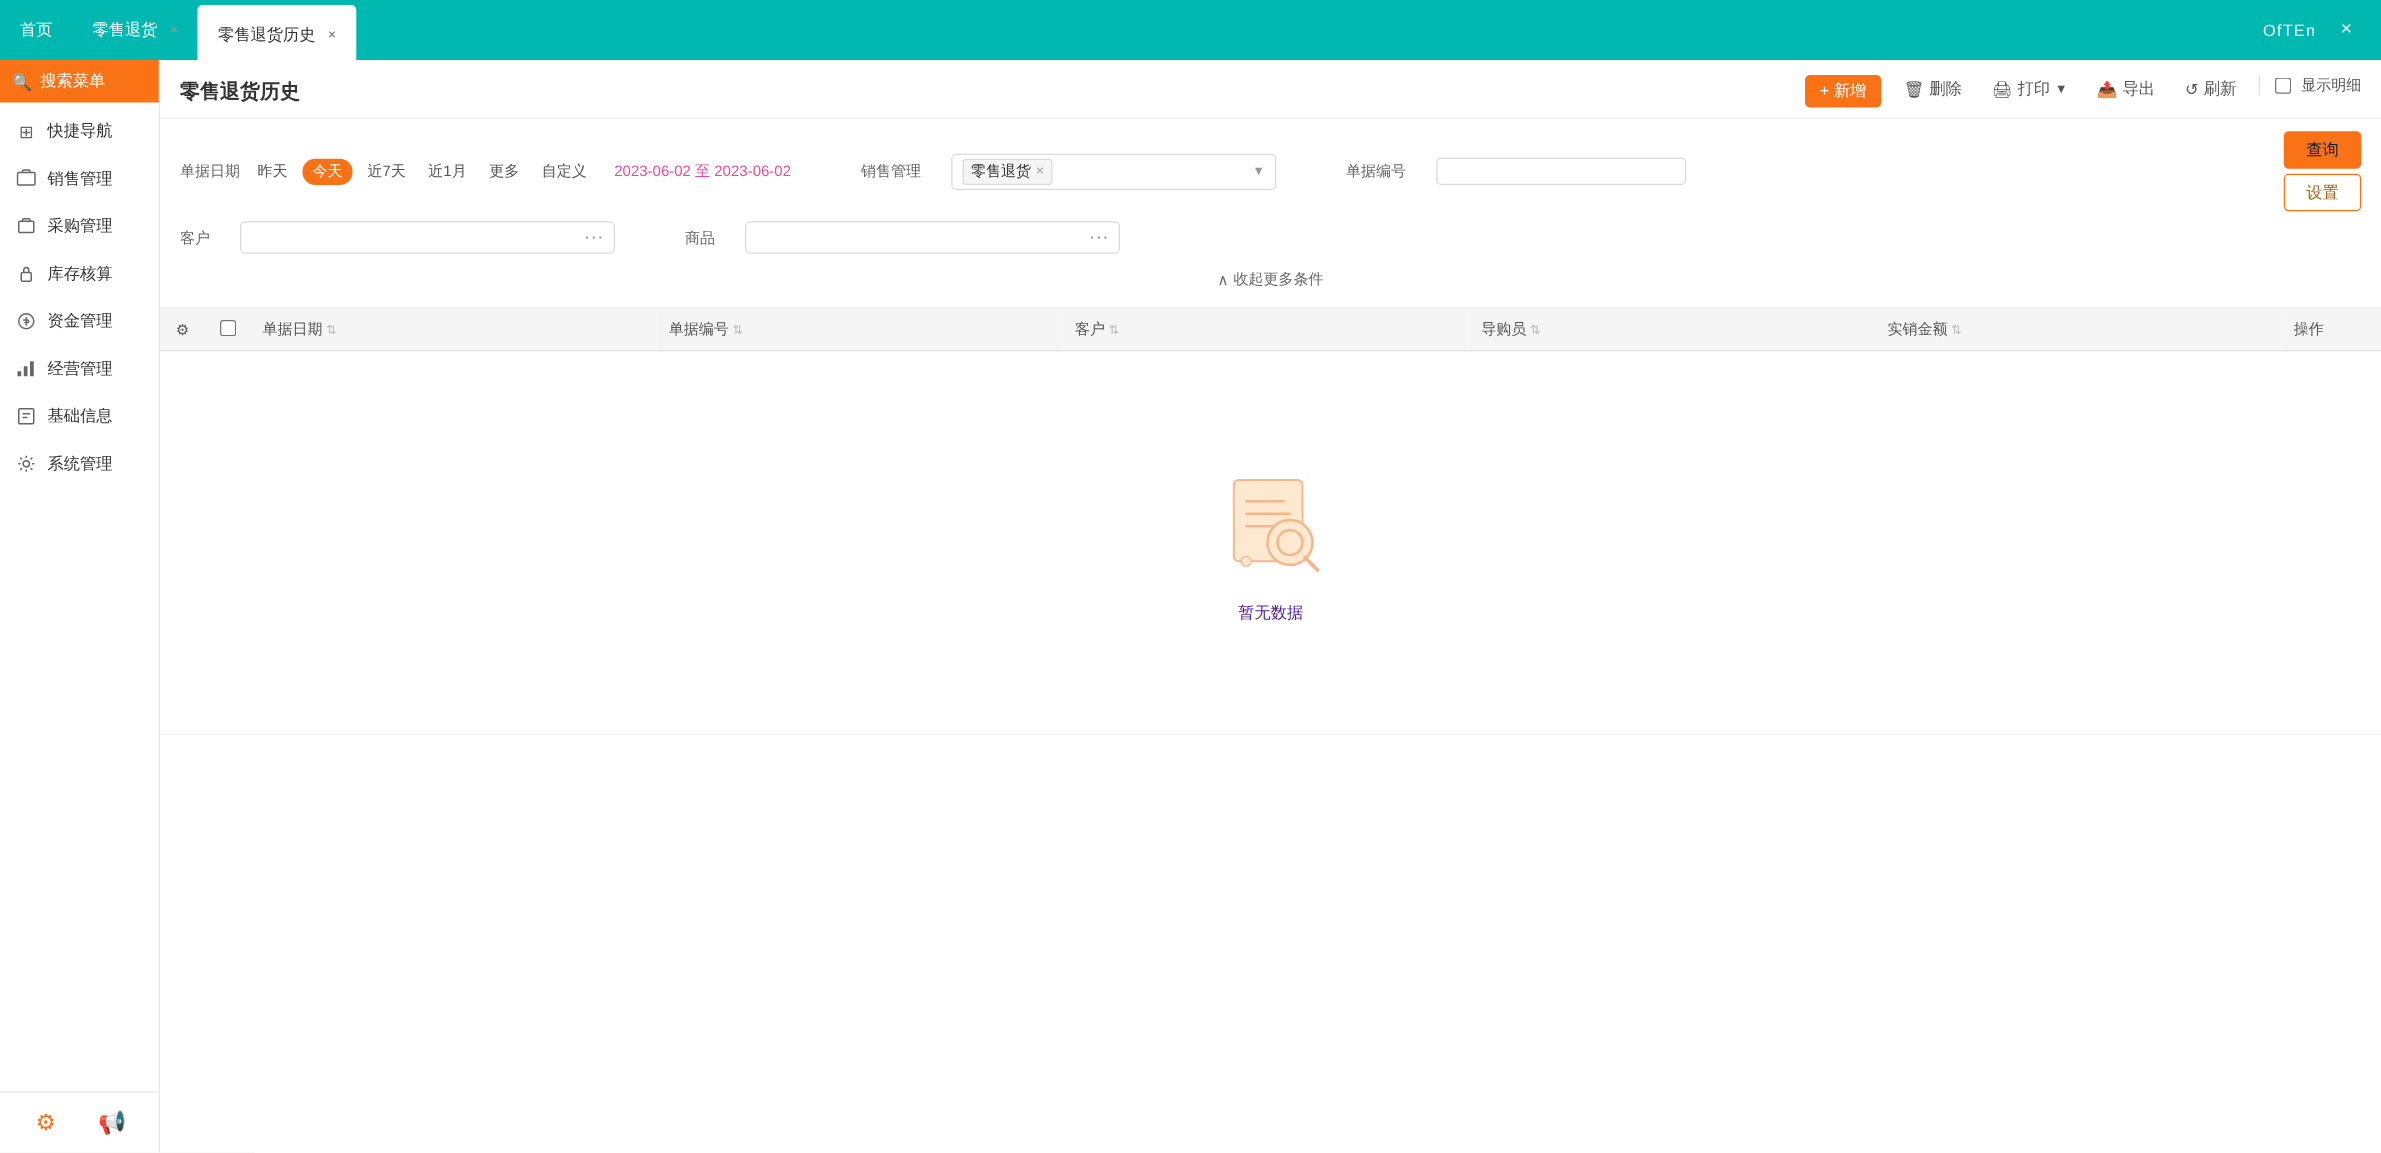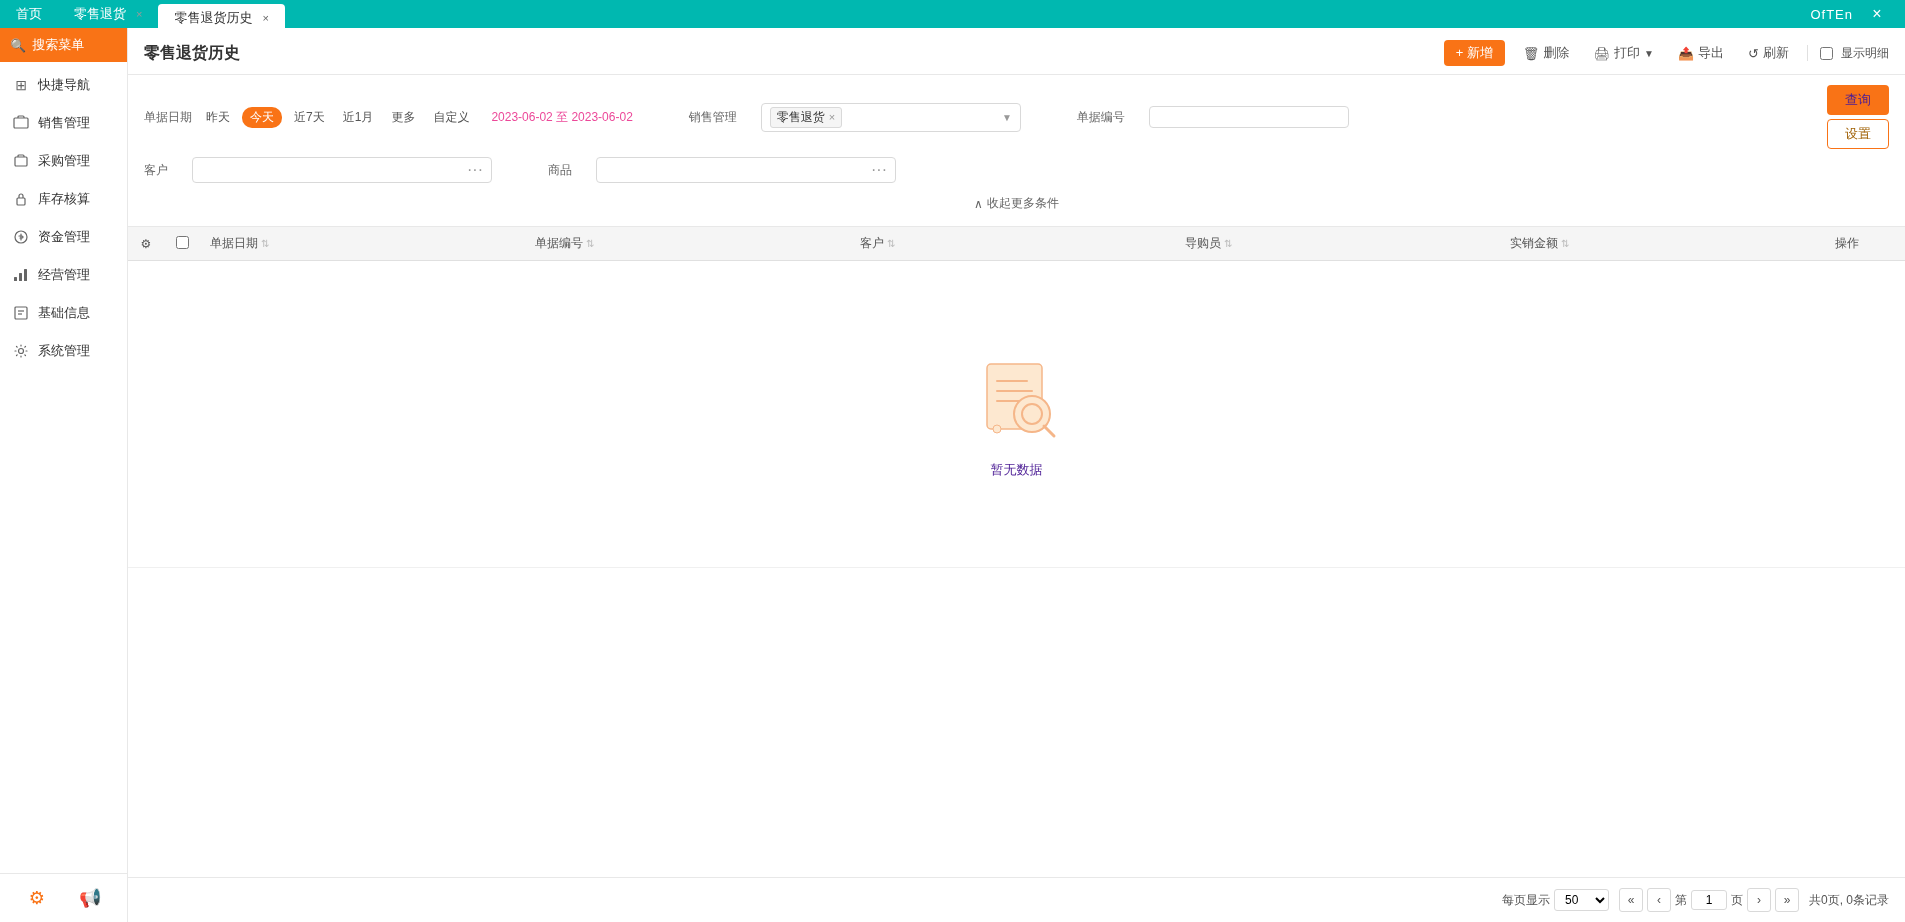--- a/index.html
+++ b/index.html
@@ -1,21 +1,21 @@
 <!DOCTYPE html>
 <html><head>
   <meta charset="utf-8">
   <style>
     * { box-sizing: border-box; margin: 0; padding: 0; }
     body { font-family: "Microsoft YaHei", Arial, sans-serif; font-size: 13px; background: #f5f5f5; height: 922px; overflow: hidden; display: flex; flex-direction: column; }
 
     
     .top-bar {
       background: #00b8b0;
-      height: 28px;
+      height: 48px;
       display: flex;
       align-items: center;
       padding: 0 0 0 0;
       flex-shrink: 0;
     }
     .top-bar-tabs {
       display: flex;
       align-items: stretch;
       height: 100%;
       flex: 1;
@@ -135,21 +135,21 @@
       border-bottom: 1px solid #e8e8e8;
       flex-shrink: 0;
     }
     .page-title {
       font-size: 16px;
       font-weight: 600;
       color: #333;
     }
     .toolbar {
       display: flex;
-      align-items: center;
+      align-items: flex-start;
       gap: 12px;
     }
     .toolbar-btn {
       display: flex;
       align-items: center;
       gap: 4px;
       cursor: pointer;
       font-size: 13px;
       color: #555;
       padding: 2px 6px;
@@ -272,21 +272,21 @@
       cursor: pointer;
       color: #666;
       font-size: 12px;
       justify-content: center;
       padding: 4px;
     }
 
     
     .query-btn {
       background: #f97316;
-      color: #4c1d95;
+      color: #0f172a;
       border: none;
       border-radius: 4px;
       padding: 6px 18px;
       cursor: pointer;
       font-size: 13px;
     }
     .settings-btn {
       background: #fff;
       color: #a16207;
       border: 1px solid #f97316;
@@ -676,36 +676,16 @@
                   <circle cx="30" cy="80" r="4" fill="#fde8d0" stroke="#f5b689" stroke-width="1"></circle>
                 </svg>
                 <span>暂无数据</span>
               </div>
             </td>
           </tr>
         </tbody>
       </table>
     </div>
 
-    <div class="pagination">
-      <div class="page-size-select">
-        <span>每页显示</span>
-        <select class="select-box">
-          <option value="50">50</option>
-          <option value="100">100</option>
-          <option value="200">200</option>
-        </select>
-      </div>
-      <div class="page-nav">
-        <div class="page-nav-btn">«</div>
-        <div class="page-nav-btn">‹</div>
-        <span>第</span>
-        <input class="page-input" type="text" value="1" style="">
-        <span>页</span>
-        <div class="page-nav-btn">›</div>
-        <div class="page-nav-btn">»</div>
-      </div>
-      <span>共0页, 0条记录</span>
-    </div>
 
   </div>
 
 </div>
 
 </body></html>

